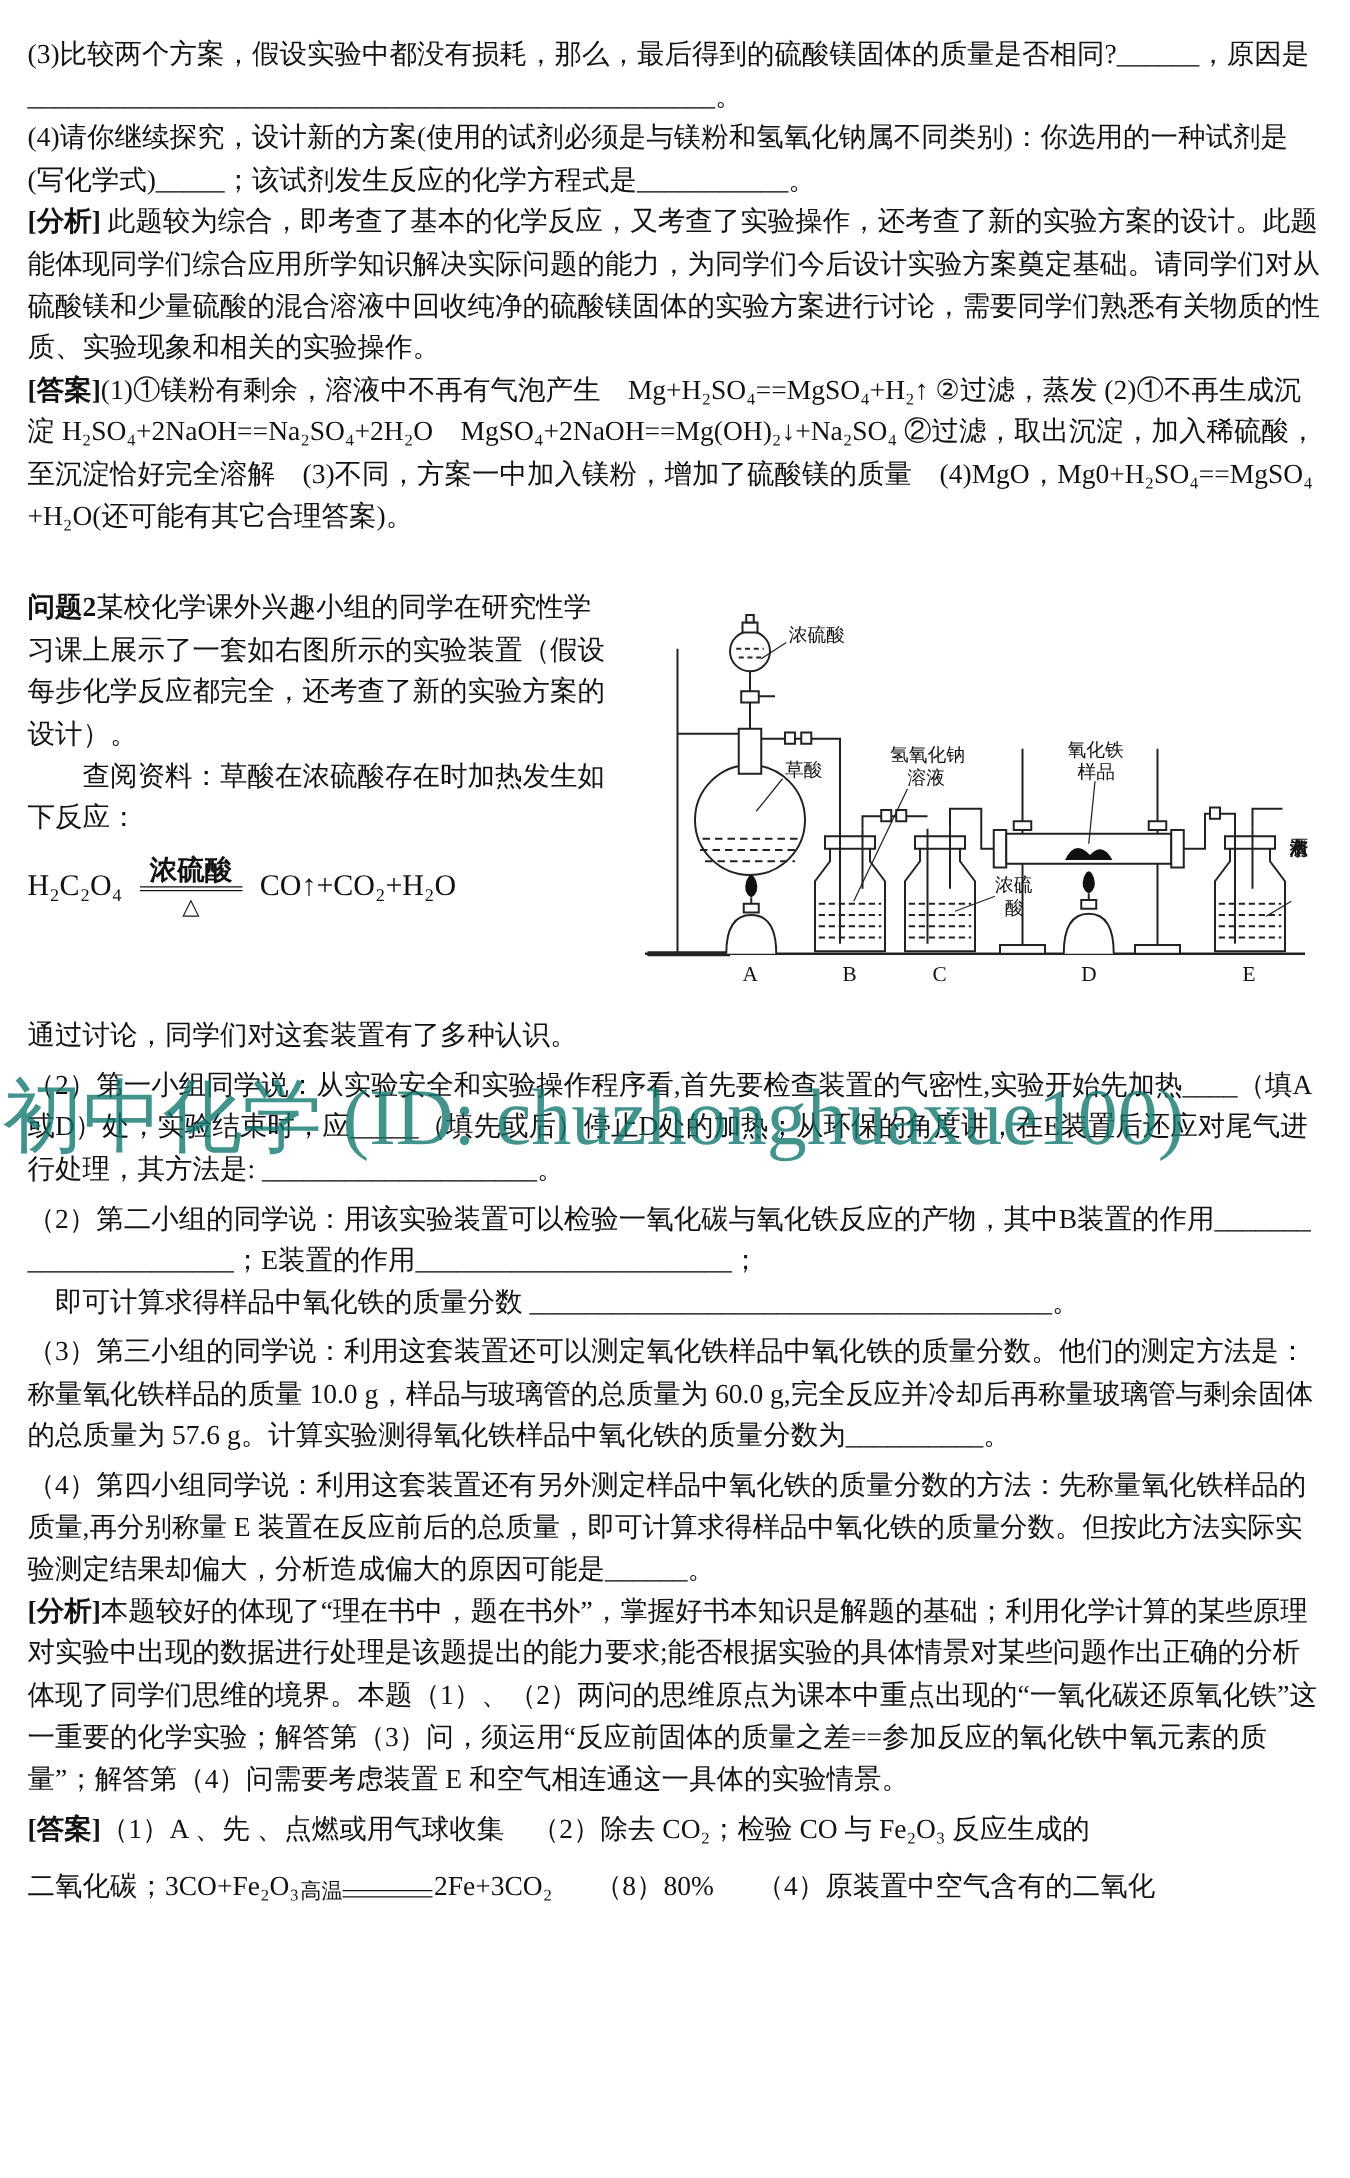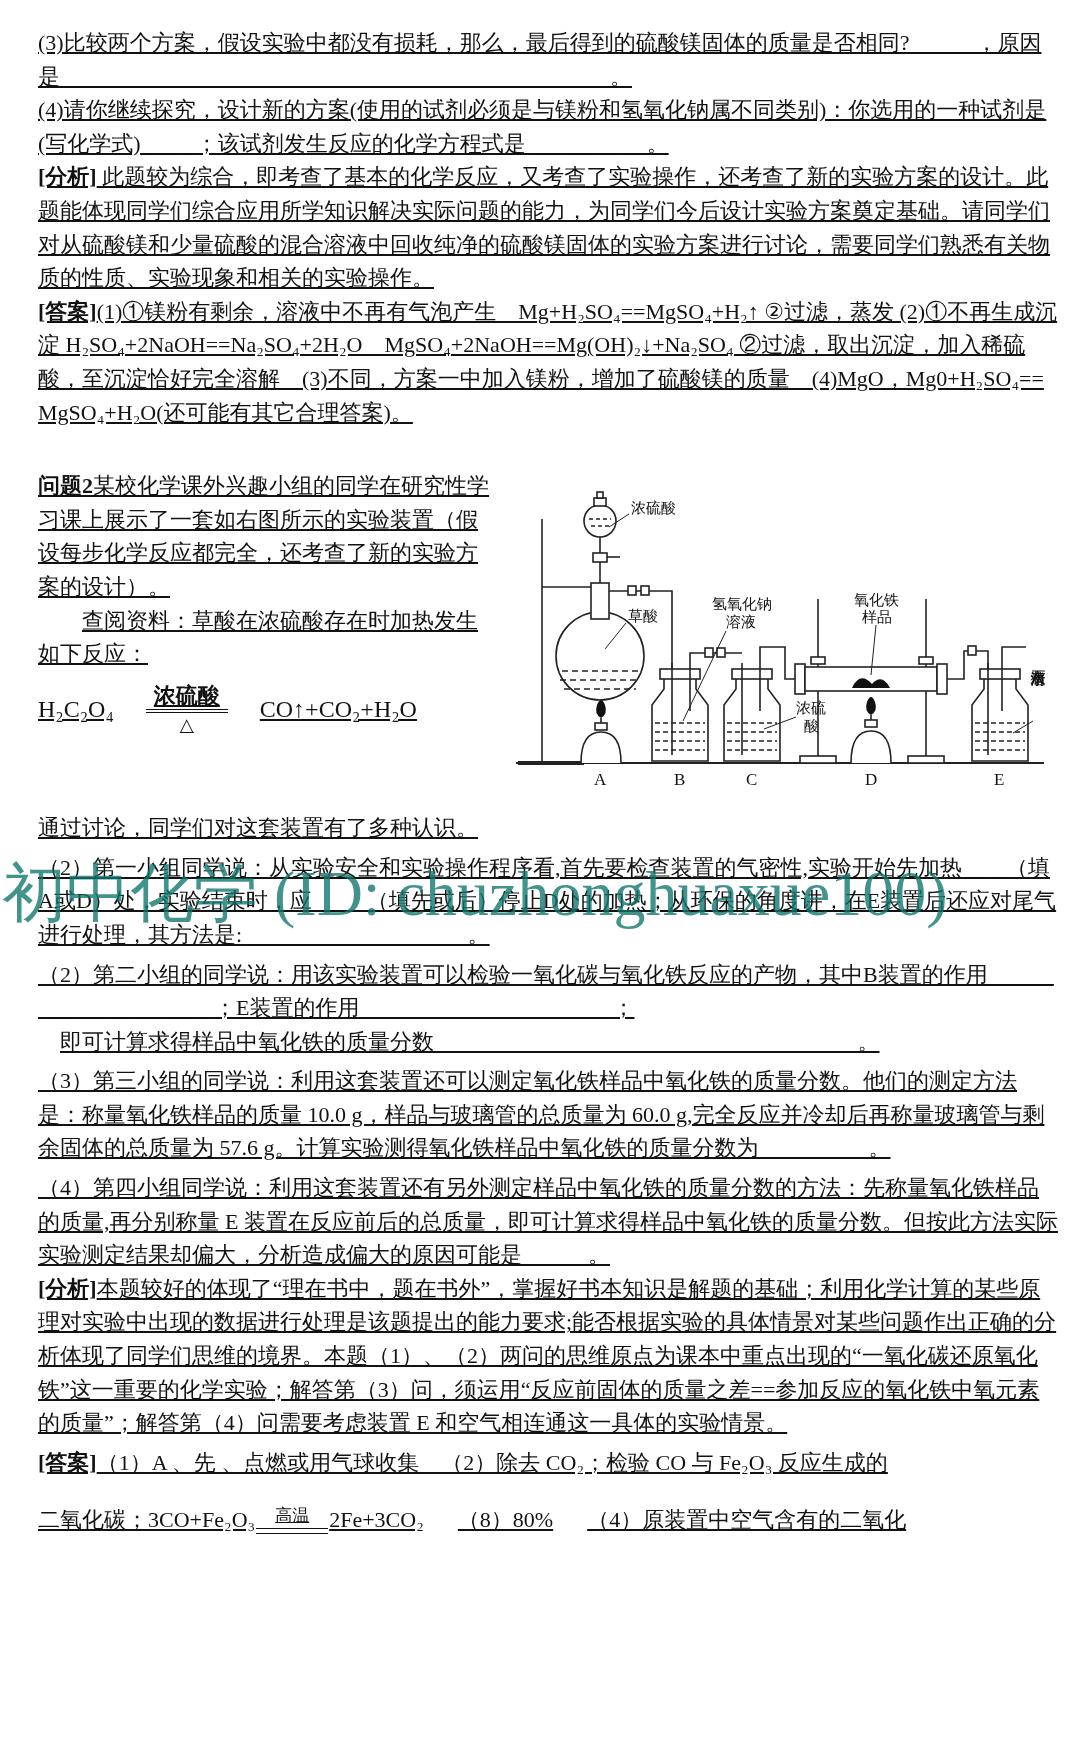--- a/index.html
+++ b/index.html
@@ -4,57 +4,57 @@
 <style>
   html,body { margin:0; padding:0; }
   body {
     width:1080px; height:1742px;
     background:#ffffff;
     color:#121212;
     font-family:"Liberation Serif","DejaVu Serif",serif;
     position:relative;
     overflow:hidden;
   }
-  .doc { padding:26px 22px 0 38px; font-size:22px; line-height:33.6px;text-decoration:underline; }
+  .doc { padding:26px 22px 0 22px; font-size:22px; line-height:33.6px; }
   .doc p { margin:0; word-break:break-all; }
   b { font-weight:700; }
   .indent2 { text-indent:2em; }
   .indent1 { text-indent:1em; }
   .gap-top { margin-top:40px !important; }
   .mt6 { margin-top:6px !important; }
   .mt14 { margin-top:14px !important; }
 
   .p2-section { }
   .figure {
     float:right;
     width:556px;
     margin:2px 0 4px 10px;
   }
   .figure svg { display:block; }
 
   .eq-row {
-    display:flex; align-items:center; gap:32px;
+    display:flex; align-items:center; gap:14px;
     margin:12px 0 2px 0;
     font-size:24px;
   }
   .eq-cond-stack { display:flex; flex-direction:column; align-items:center; }
   .eq-cond {
     font-weight:700; font-size:22px; line-height:1.15;
     border-bottom:4px double #121212;
     padding:0 8px 1px 8px;
   }
   .eq-delta { font-size:18px; line-height:1.2; margin-top:2px; }
 
   .ans-eq-row {
     display:flex; align-items:flex-end; gap:0;
-    margin-top:24px; font-size:22px; line-height:33.6px;
+    margin-top:13px; font-size:22px; line-height:33.6px;
     flex-wrap:nowrap; white-space:nowrap;
   }
   .eq2-stack {
-    display:flex; flex-direction:column; align-items:center;
+    display:flex; flex-direction:row; align-items:center;
     margin:0 1px 3px 1px;
   }
   .eq2-cond { font-size:17px; line-height:1.1; }
   .eq2-line { width:72px; height:4px; border-top:1.5px solid #121212; border-bottom:1.5px solid #121212; margin-top:2px; }
   .ans-sp { margin-left:34px; }
 
   .clear { clear:both; }
 
   .watermark {
     position:absolute;

